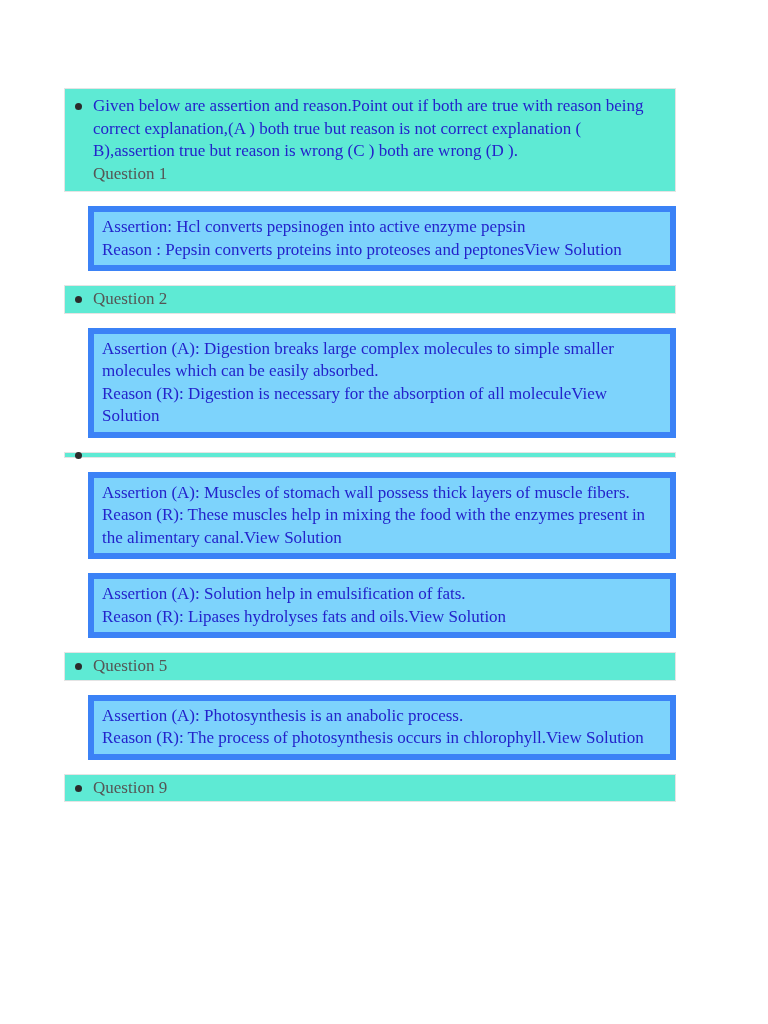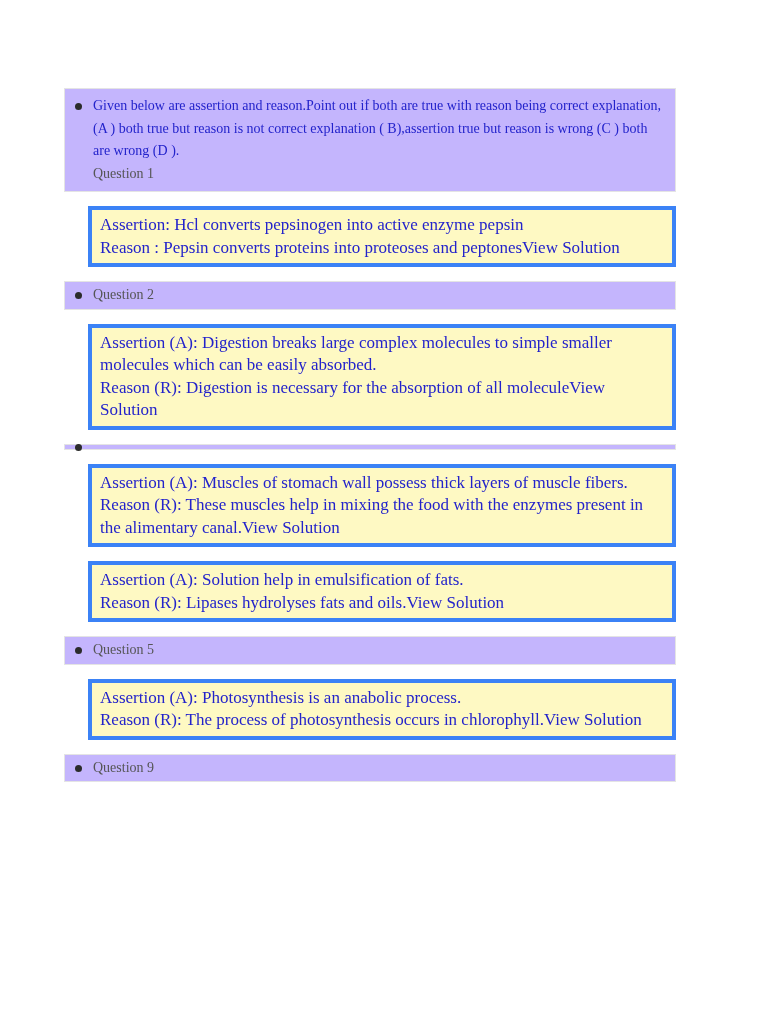--- a/index.html
+++ b/index.html
@@ -12,24 +12,24 @@
     overflow: hidden;
     font-family: "Liberation Serif", serif;
   }
   .content {
     margin: 88px 92px 0 64px;
     width: 612px;
   }
   .row-box {
     position: relative;
     border: 1px solid #e4e4e4;
-    background: #c4b5fd;
+    background: #5eead4;
     padding: 2px 8px 2px 28px;
     margin-bottom: 14px;
-    font-size: 14px;
+    font-size: 17px;
     line-height: 22.5px;
   }
   .first-box {
     padding-top: 6px;
     padding-bottom: 6px;
   }
   .bullet {
     position: absolute;
     left: 10px;
     width: 7px;
@@ -42,22 +42,22 @@
   .intro {
     color: #2323cb;
   }
   .q-label {
     color: #555555;
   }
   .q-row {
     cursor: pointer;
   }
   .answer-box {
-    border: 4px solid #3b82f6;
-    background: #fef9c3;
+    border: 6px solid #3b82f6;
+    background: #7dd3fc;
     margin: 0 0 14px 24px;
     padding: 4px 8px;
     font-size: 17px;
     line-height: 22.5px;
     color: #2323cb;
   }
   .assertion-line { display: block; }
   .reason-line { display: block; }
   .view-solution {
     color: #2323cb;

